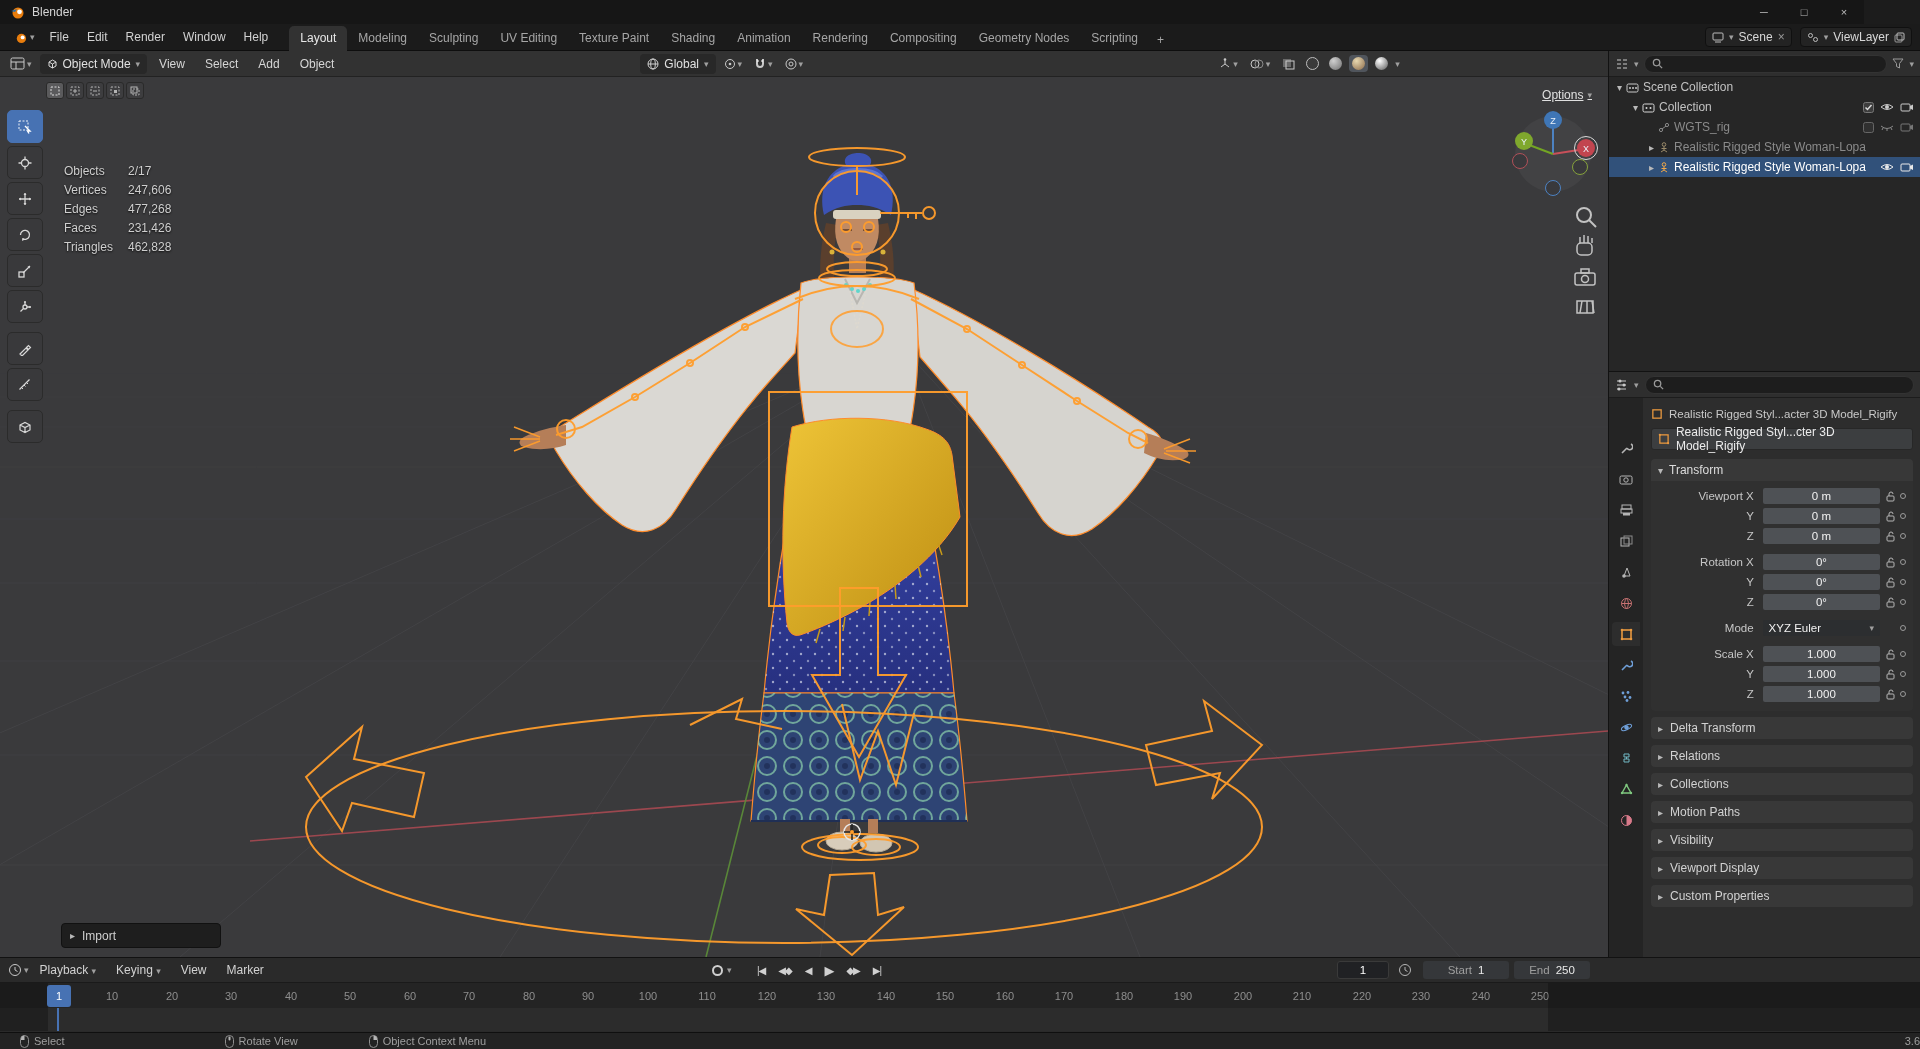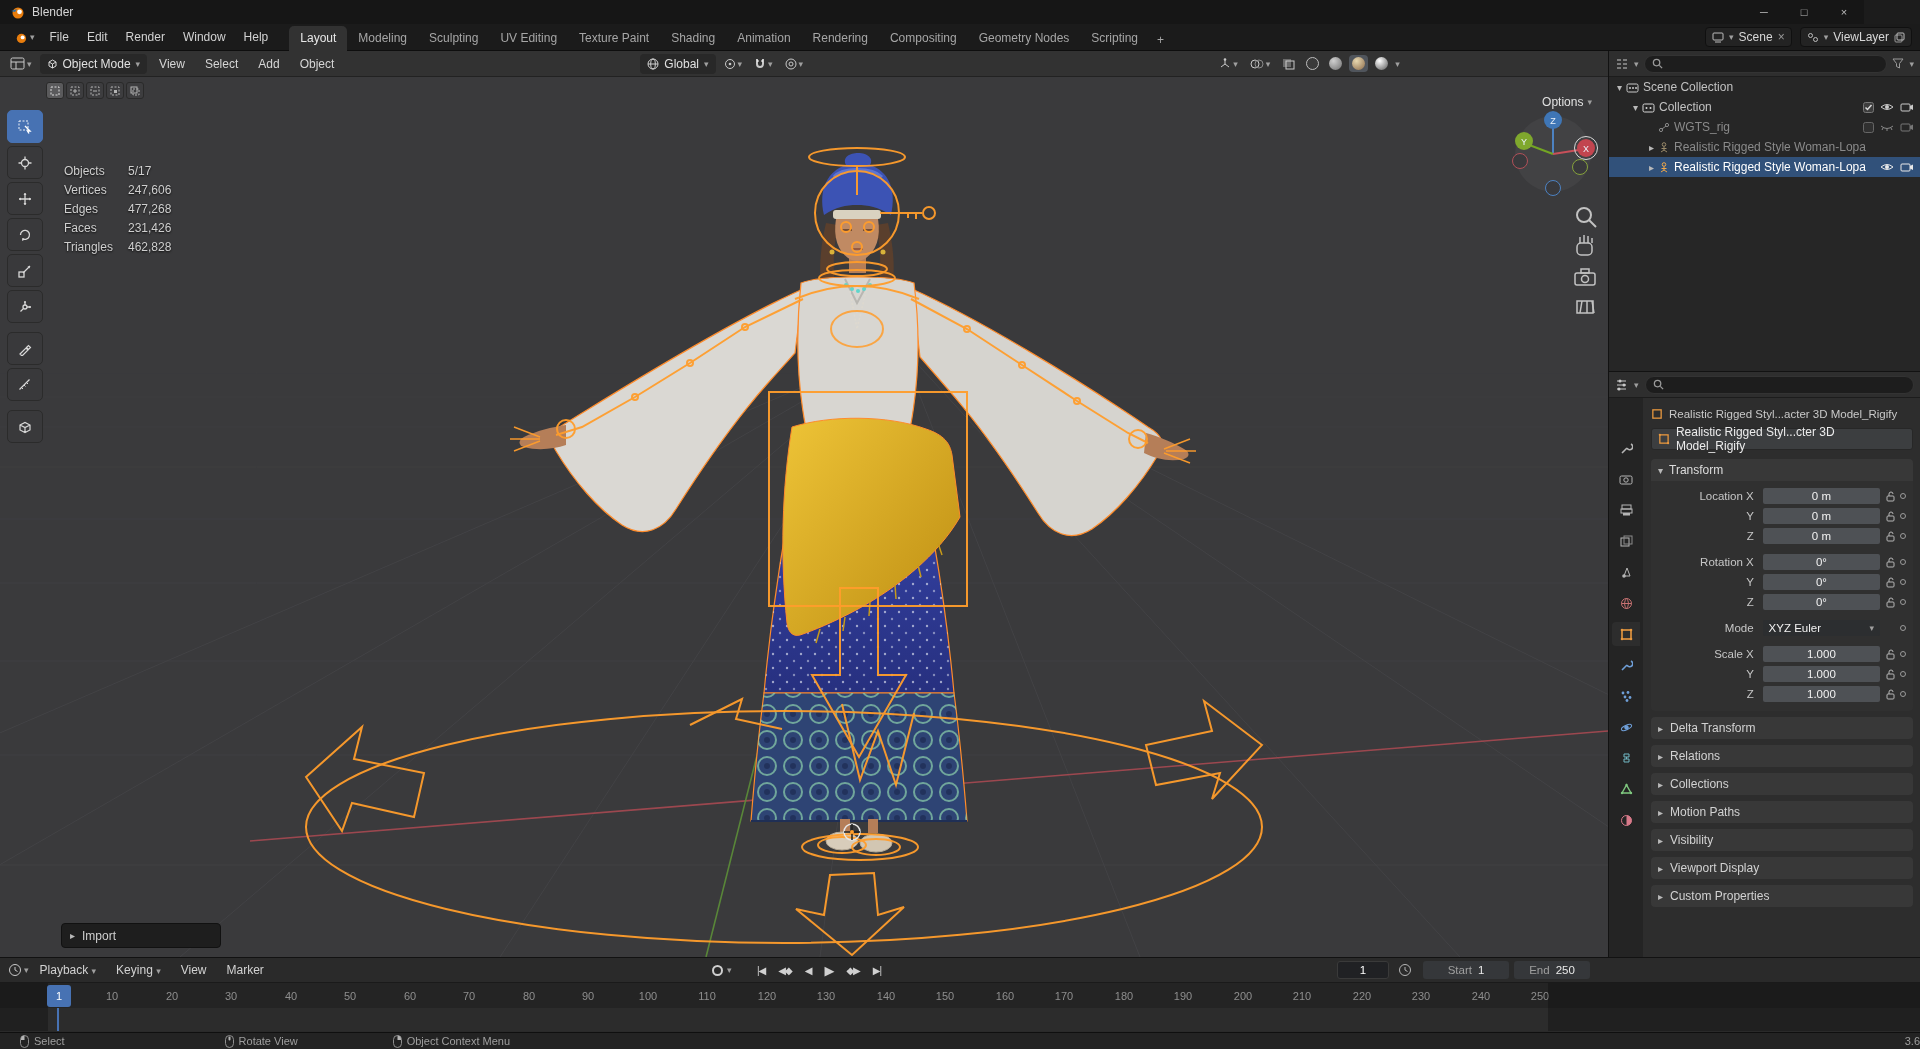--- a/index.html
+++ b/index.html
@@ -51,21 +51,21 @@
   .topt.active { background:#5a5a5c; }
   .tool-btn { position:absolute; left:7px; width:36px; height:33px; background:#39393b; border:1px solid #2b2b2b;
               border-radius:5px; display:flex; align-items:center; justify-content:center; }
   .tool-btn.active { background:#4772b3; border-color:#4772b3; }
   .vp-text { position:absolute; left:64px; top:32px; color:#d8d8d8; text-shadow:0 1px 2px rgba(0,0,0,.8); }
   .vp-text .l1 { font-size:13px; margin-bottom:4px; }
   .vp-text .l2 { font-size:12px; color:#d0d0d0; }
   #vp-stats { position:absolute; left:64px; top:84px; color:#cfcfcf; text-shadow:0 1px 2px rgba(0,0,0,.8); }
   #vp-stats .srow { display:flex; height:19px; align-items:center; }
   #vp-stats .sl { width:64px; }
-  #vp-options { position:absolute; right:16px; top:18px; display:flex; align-items:center; gap:4px; color:#e0e0e0; }
+  #vp-options { position:absolute; right:16px; top:11px; display:flex; align-items:center; gap:4px; color:#e0e0e0;text-decoration:underline; }
   #vp-import { position:absolute; left:61px; top:846px; width:160px; height:25px; background:#1e1e1e;
                border:1px solid #111; border-radius:4px; display:flex; align-items:center; gap:7px; padding:0 8px; color:#cfcfcf; }
   .arr { color:#b9b9b9; font-size:10px; }
 
   
   #outliner { position:absolute; left:1608px; top:51px; width:312px; height:320px; background:#262626;
               border-left:1px solid #121212; }
   .ol-header { height:26px; background:#2e2e2e; border-bottom:1px solid #1c1c1c; display:flex; align-items:center;
                gap:5px; padding:0 6px; }
   .search-field { flex:1; height:18px; background:#1d1d1d; border:1px solid #333; border-radius:9px;
@@ -557,21 +557,21 @@
   </div>
   <div class="tool-btn" style="top:333px">
     <svg width="14" height="14">
         <path d="M2 5 L7 2.5 L12 5 L12 10 L7 12.5 L2 10 Z M2 5 L7 7.5 L12 5 M7 7.5 V12.5" fill="none" stroke="#d8d8d8" stroke-width="1.2"></path>
       </svg>
   </div>
 
   <div id="vp-stats">
     <div class="srow">
         <span class="sl">Objects</span>
-        <span>5/17</span>
+        <span>2/17</span>
       </div>
     <div class="srow">
         <span class="sl">Vertices</span>
         <span>247,606</span>
       </div>
     <div class="srow">
         <span class="sl">Edges</span>
         <span>477,268</span>
       </div>
     <div class="srow">
@@ -821,21 +821,21 @@
         <span>Realistic Rigged Styl...cter 3D Model_Rigify</span>
       </div>
 
       <div class="panel">
         <div class="panel-h">
           <span class="arr">▾</span>
           <span>Transform</span>
         </div>
 
         <div class="prow">
-          <span class="plabel">Location X</span>
+          <span class="plabel">Viewport X</span>
           <div class="pfield">0 m</div>
           <span class="plock">
               <svg width="9" height="11">
                 <rect x="1" y="5" width="7" height="5" rx="1" fill="none" stroke="#b5b5b5"></rect>
                 <path d="M3 5 V3 a2 2 0 0 1 4 0" fill="none" stroke="#b5b5b5"></path>
               </svg>
             </span>
           <span class="pdot">
               <span class="dotk"></span>
             </span>
@@ -1077,21 +1077,21 @@
       </svg>
     <span>Select</span>
   </div>
   <div class="sb-item" style="margin-left:160px">
     <svg width="9" height="13">
         <rect x="0.5" y="0.5" width="8" height="12" rx="4" fill="none" stroke="#8f8f8f"></rect>
         <rect x="3.5" y="1.5" width="2" height="4" rx="1" fill="#b5b5b5"></rect>
       </svg>
     <span>Rotate View</span>
   </div>
-  <div class="sb-item" style="margin-left:95px">
+  <div class="sb-item" style="margin-left:71px">
     <svg width="9" height="13">
         <rect x="0.5" y="0.5" width="8" height="12" rx="4" fill="none" stroke="#8f8f8f"></rect>
         <path d="M8 4 a3.5 3.5 0 0 0 -3.5 -3.5 V5 H8 Z" fill="#b5b5b5"></path>
       </svg>
     <span>Object Context Menu</span>
   </div>
   <div style="margin-left:auto; ">3.6</div>
 </div>
 
 </body></html>

